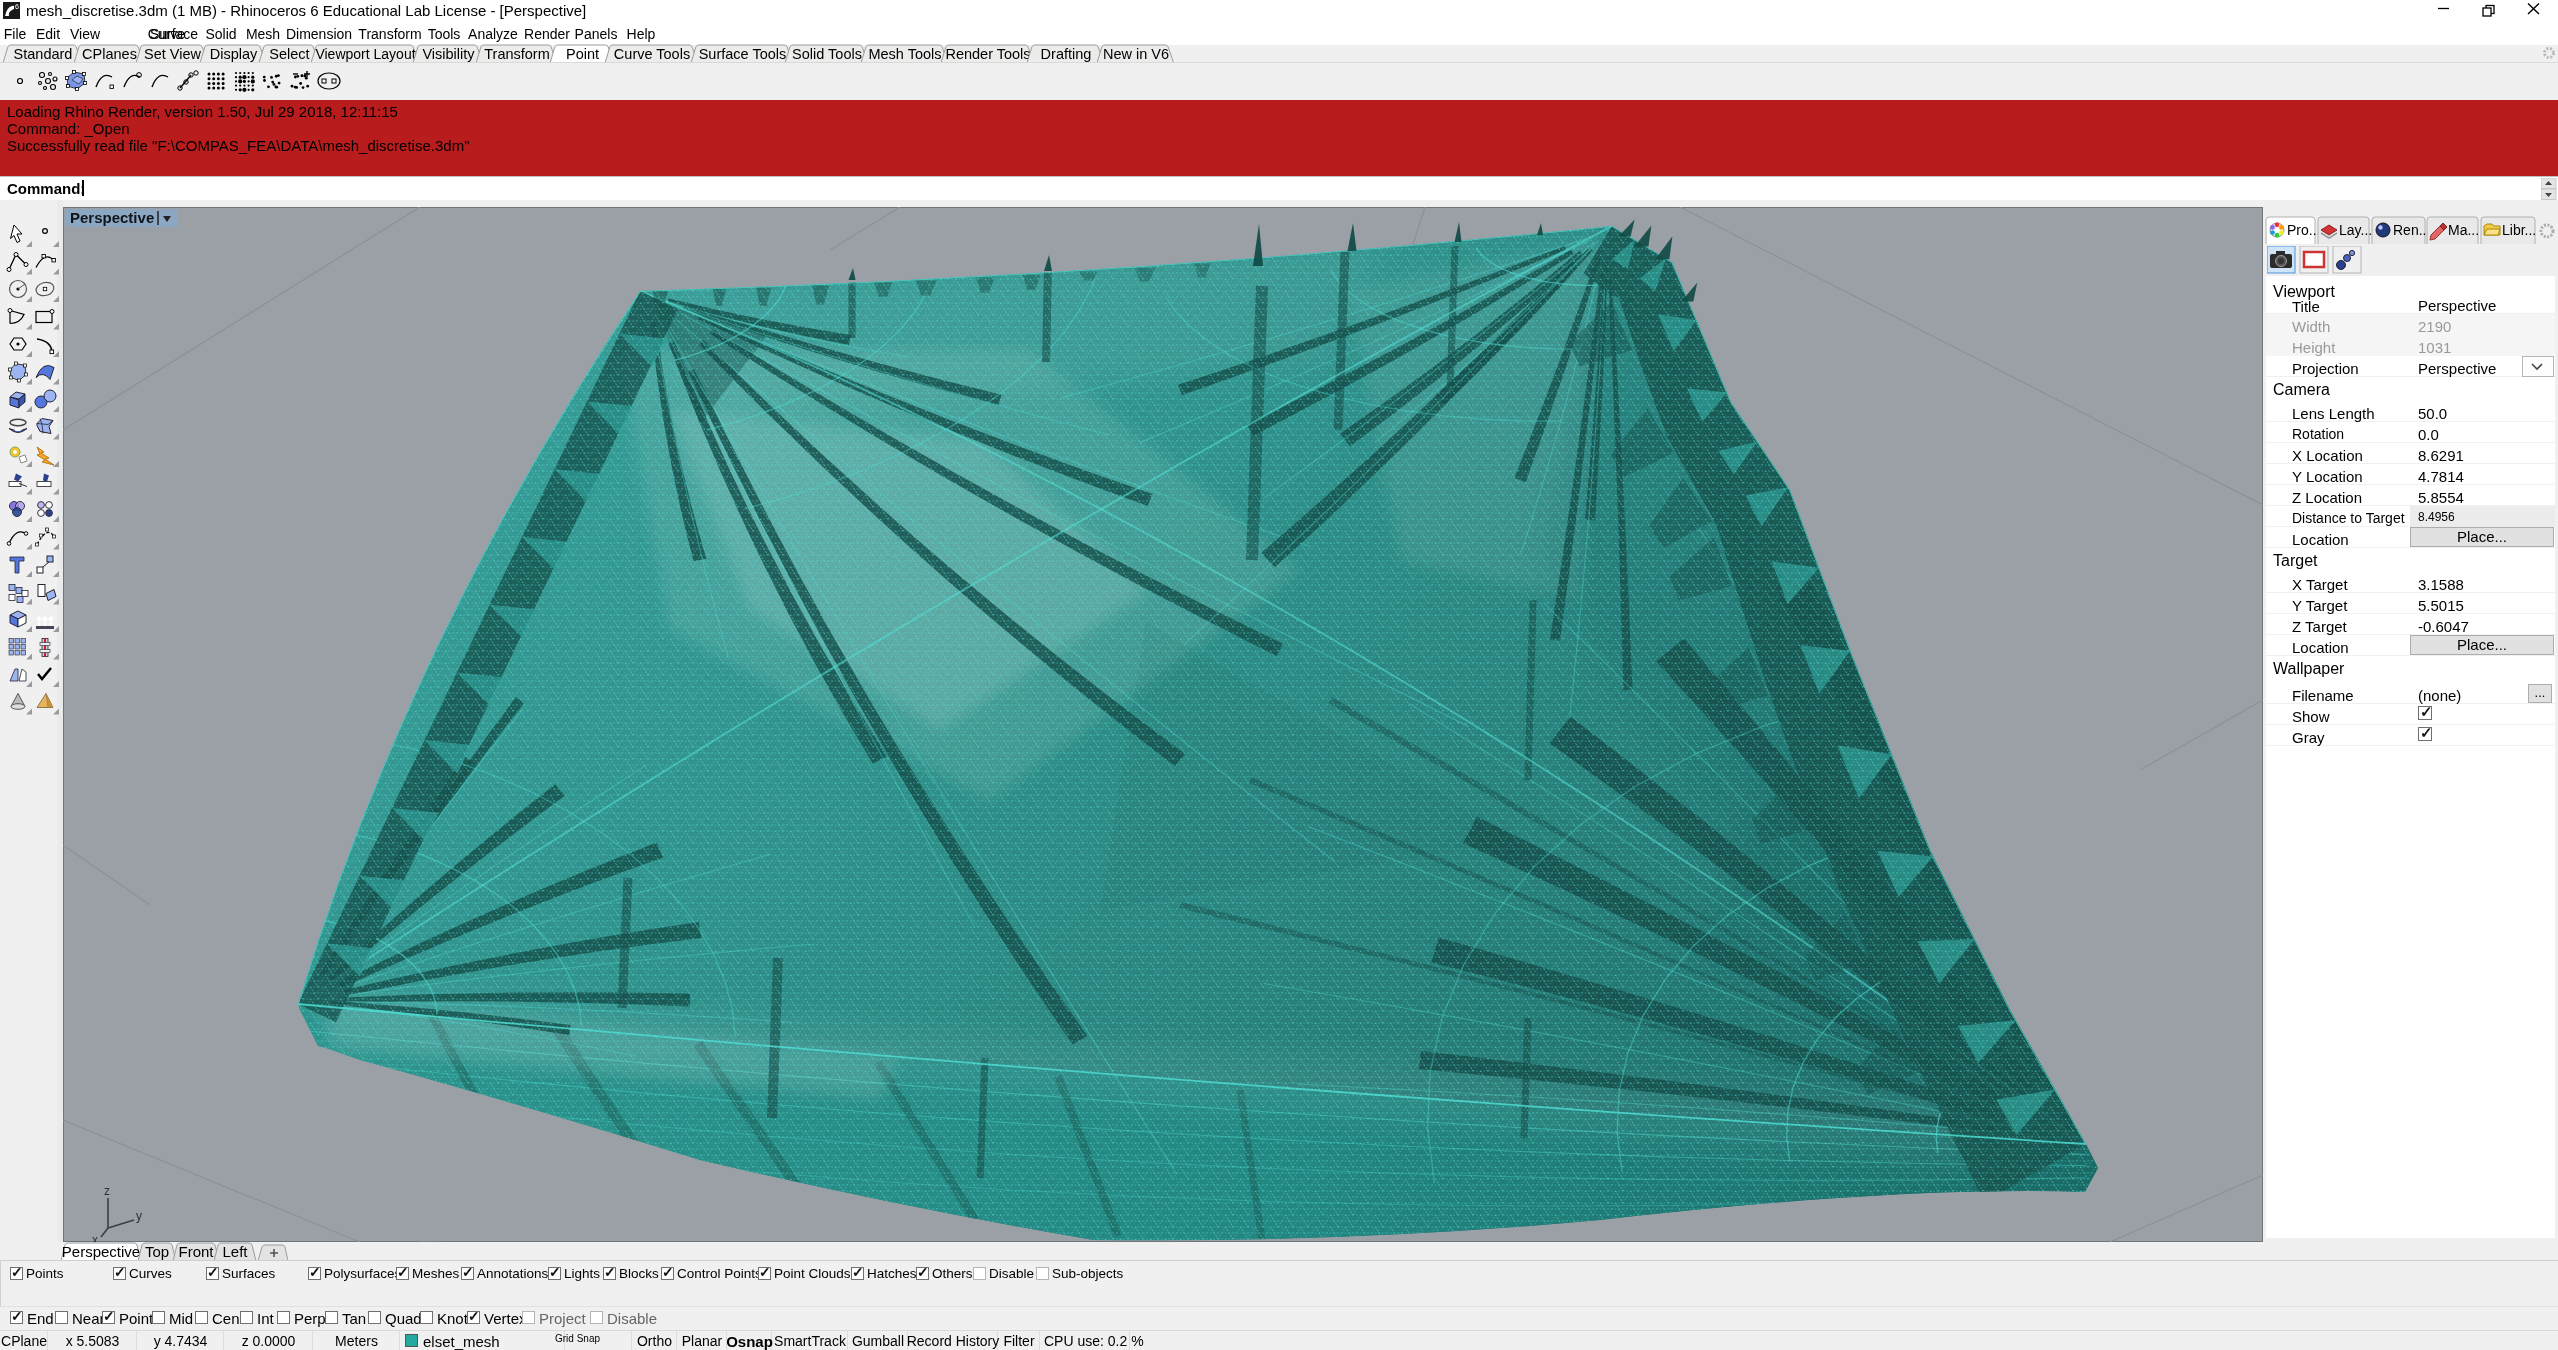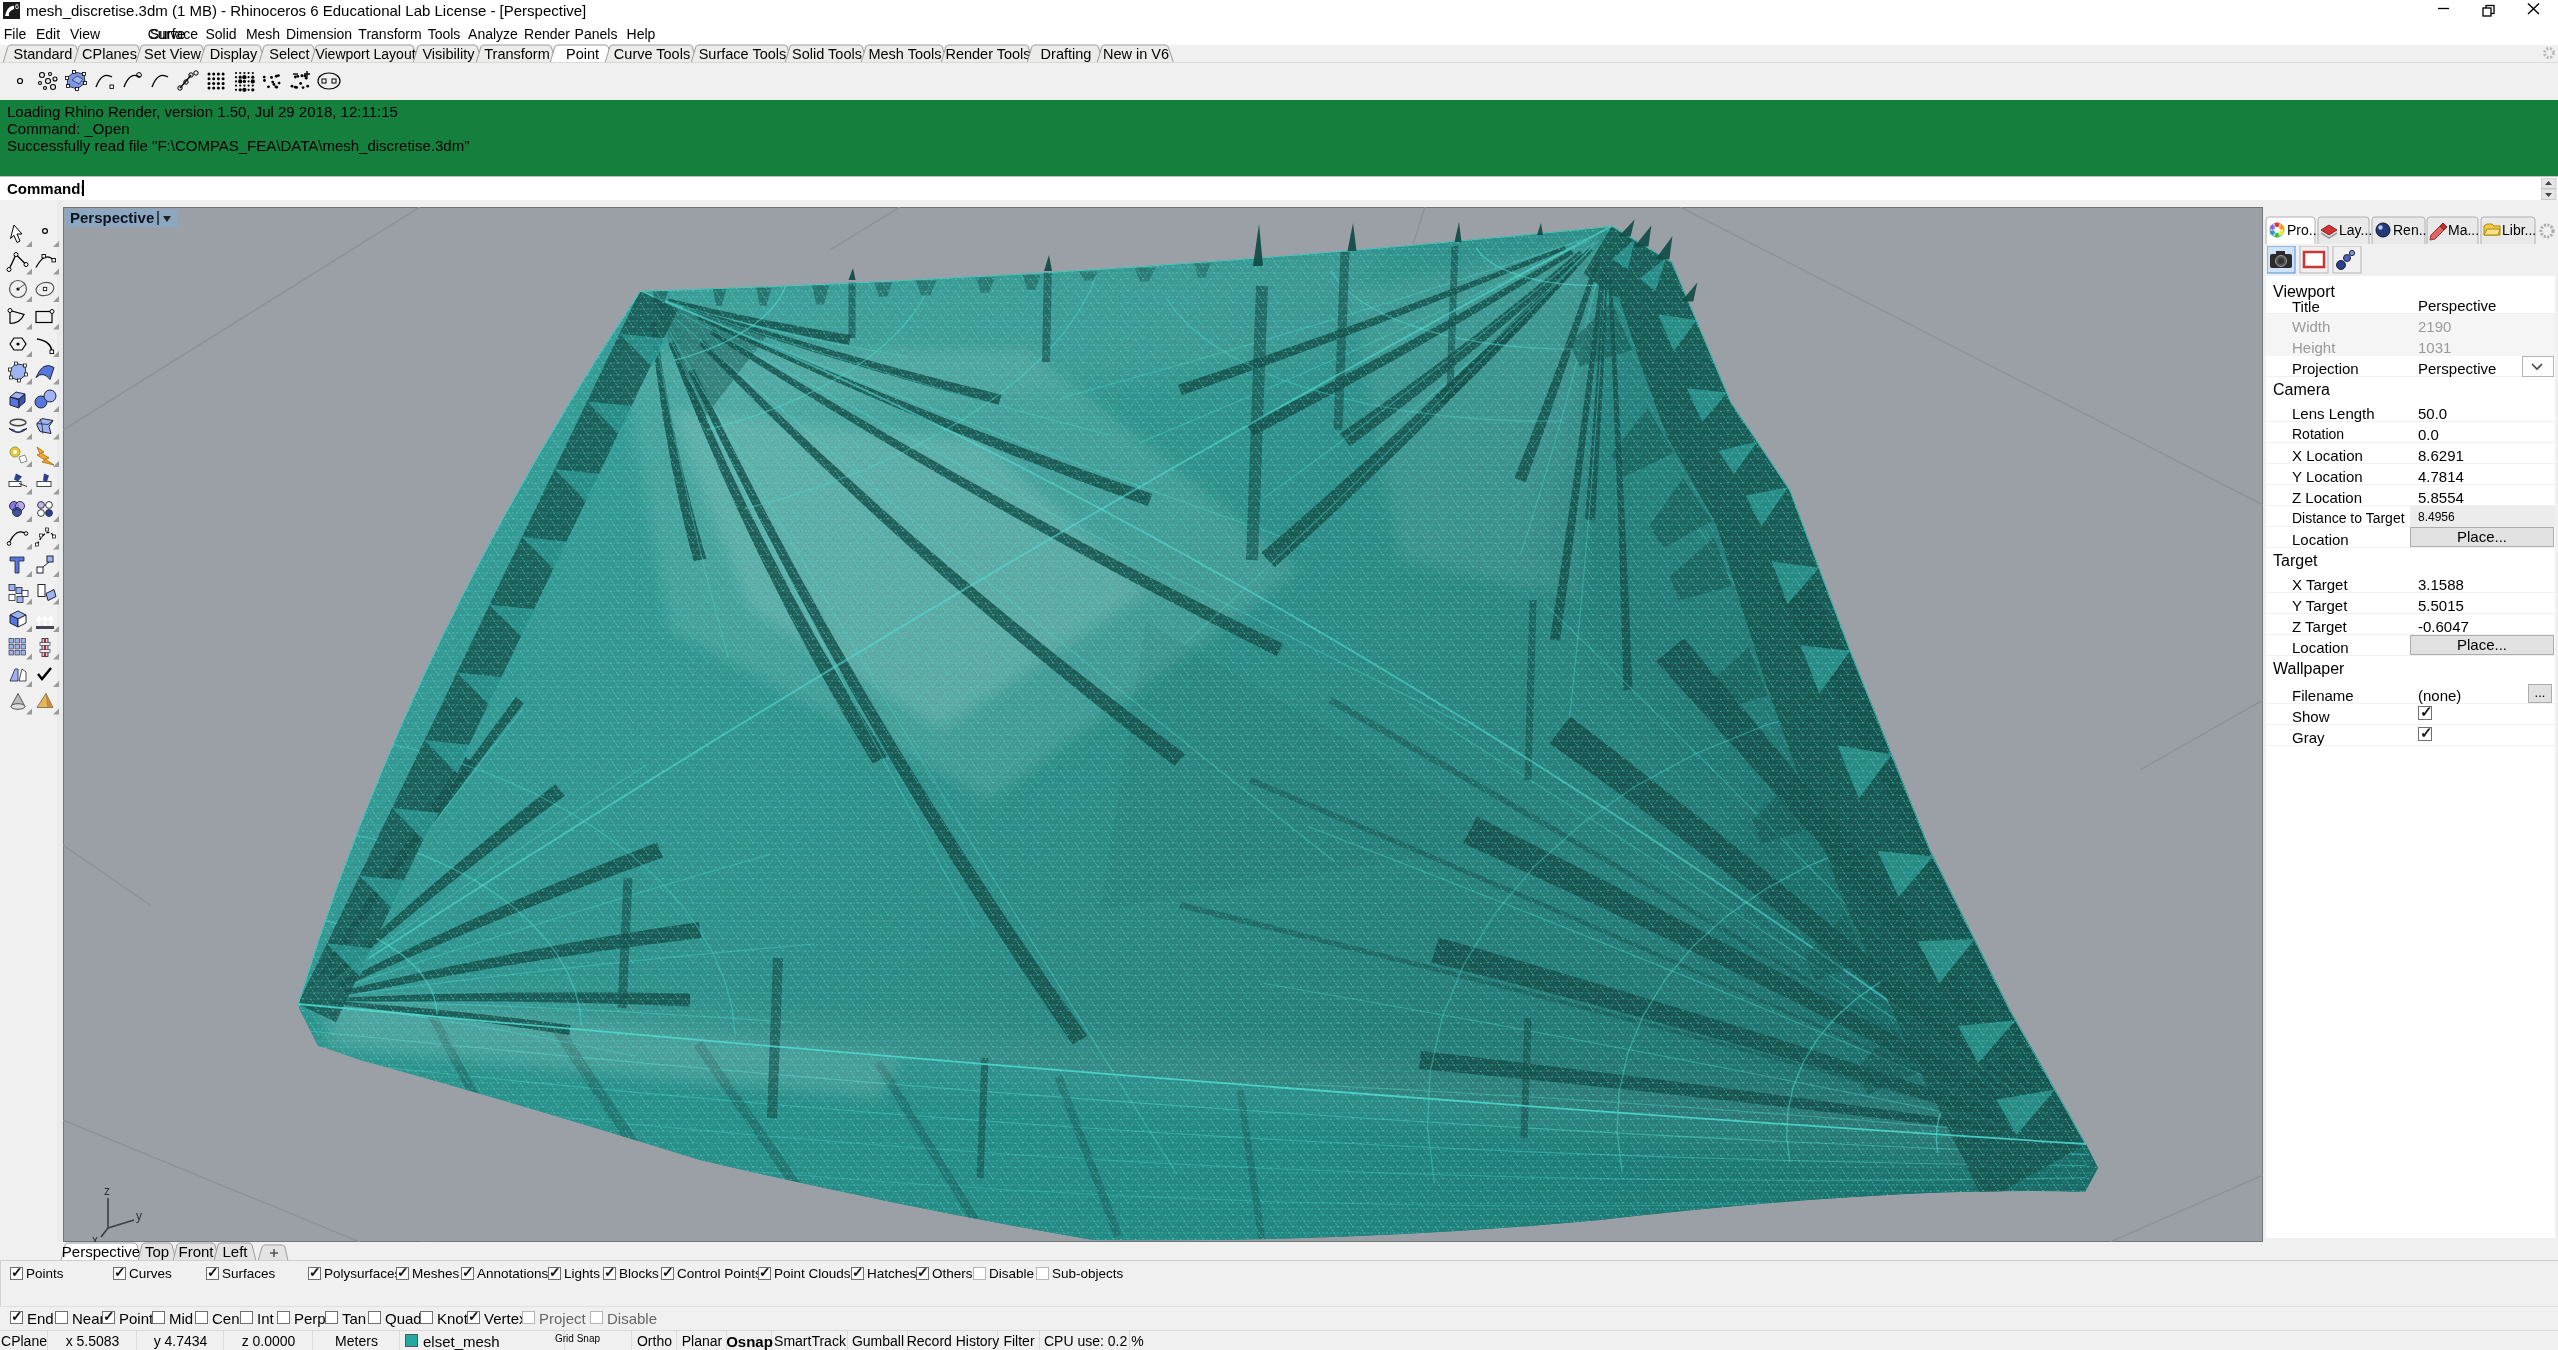--- a/index.html
+++ b/index.html
@@ -166,21 +166,21 @@
     <circle cx="303.0502710577105" cy="24.531900372440738" r="1.4" fill="#000"></circle>
     <circle cx="306.29986684122366" cy="15.183044569954149" r="1.4" fill="#000"></circle>
     <circle cx="297.7790389555581" cy="13.323384799816438" r="1.4" fill="#000"></circle>
     <line x1="293" y1="11" x2="298" y2="11" stroke="#000" stroke-width="1.4"></line>
     <path d="M304,11 h6 m-3,-3 v6" stroke="#000" stroke-width="1.4"></path>
     <ellipse cx="329" cy="18" rx="11" ry="8" fill="none" stroke="#000" stroke-width="1.2"></ellipse>
     <rect x="322" y="16" width="4" height="4" fill="#fff" stroke="#000" stroke-width="1"></rect>
     <rect x="332" y="16" width="4" height="4" fill="#fff" stroke="#000" stroke-width="1"></rect>
   </svg>
 
-<div class="abs" style="left:0;top:100px;width:2558px;height:76px;background:#15803d;font-size:15px;color:#000">
+<div class="abs" style="left:0;top:100px;width:2558px;height:76px;background:#b91c1c;font-size:15px;color:#000">
  <div class="abs" style="left:7px;top:3px">Loading Rhino Render, version 1.50, Jul 29 2018, 12:11:15</div>
  <div class="abs" style="left:7px;top:20px">Command: _Open</div>
  <div class="abs" style="left:7px;top:37px">Successfully read file "F:\COMPAS_FEA\DATA\mesh_discretise.3dm"</div>
 </div>
 <div class="abs" style="left:0;top:176px;width:2558px;height:24px;background:#ffffff;border-top:1px solid #bfbfbf">
  <span class="abs" style="left:7px;top:3px;font-size:15px;font-weight:bold;color:#000">Command:</span>
  <span class="abs" style="left:82px;top:3px;width:1.5px;height:16px;background:#000"></span>
  <svg class="abs" style="left:2541px;top:1px" width="16" height="22">
   <rect x="0" y="0" width="15" height="10.5" fill="#e5e5e5" stroke="#c0c0c0" stroke-width="0.8"></rect>
   <rect x="0" y="11" width="15" height="10.5" fill="#e5e5e5" stroke="#c0c0c0" stroke-width="0.8"></rect>

